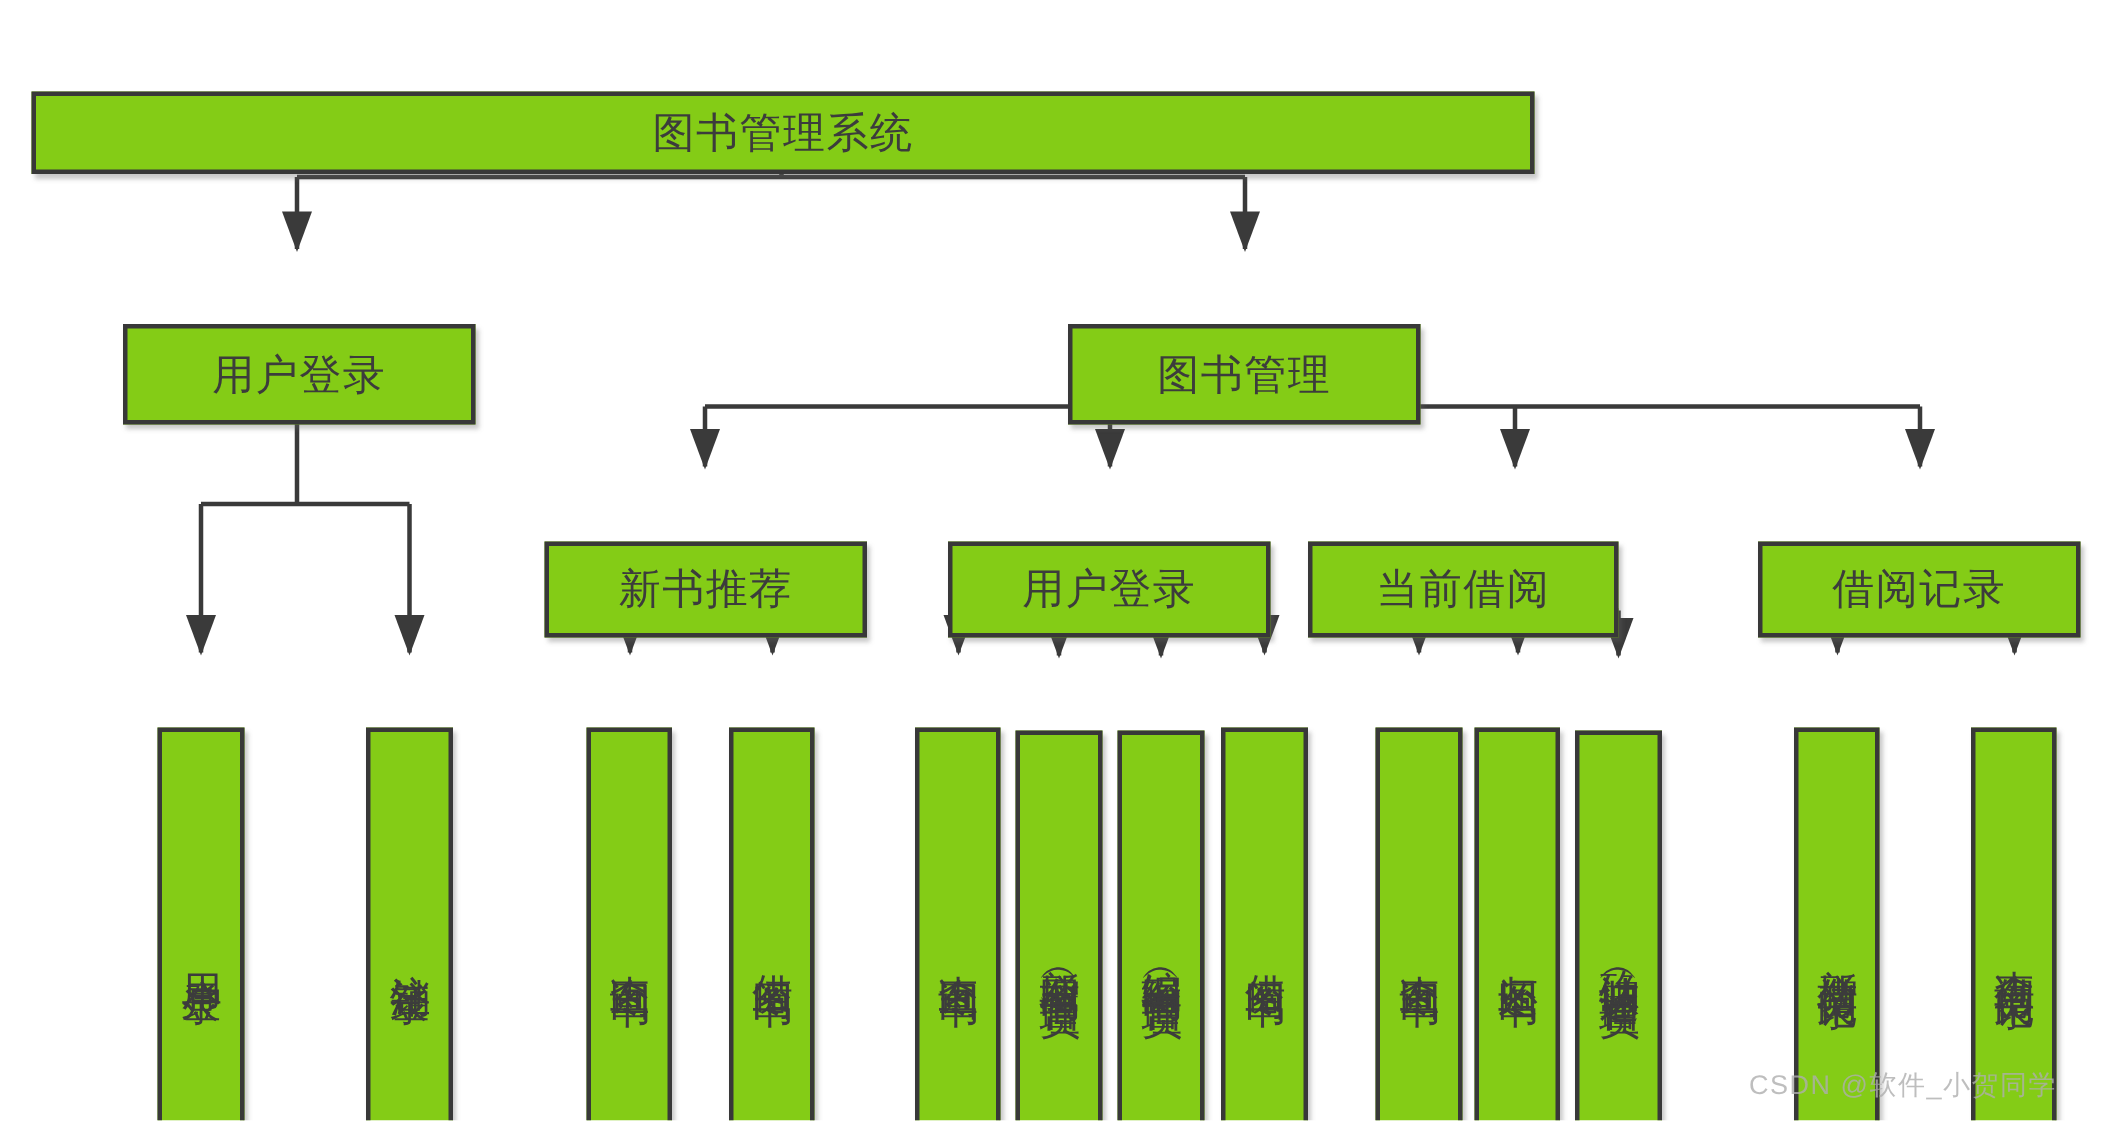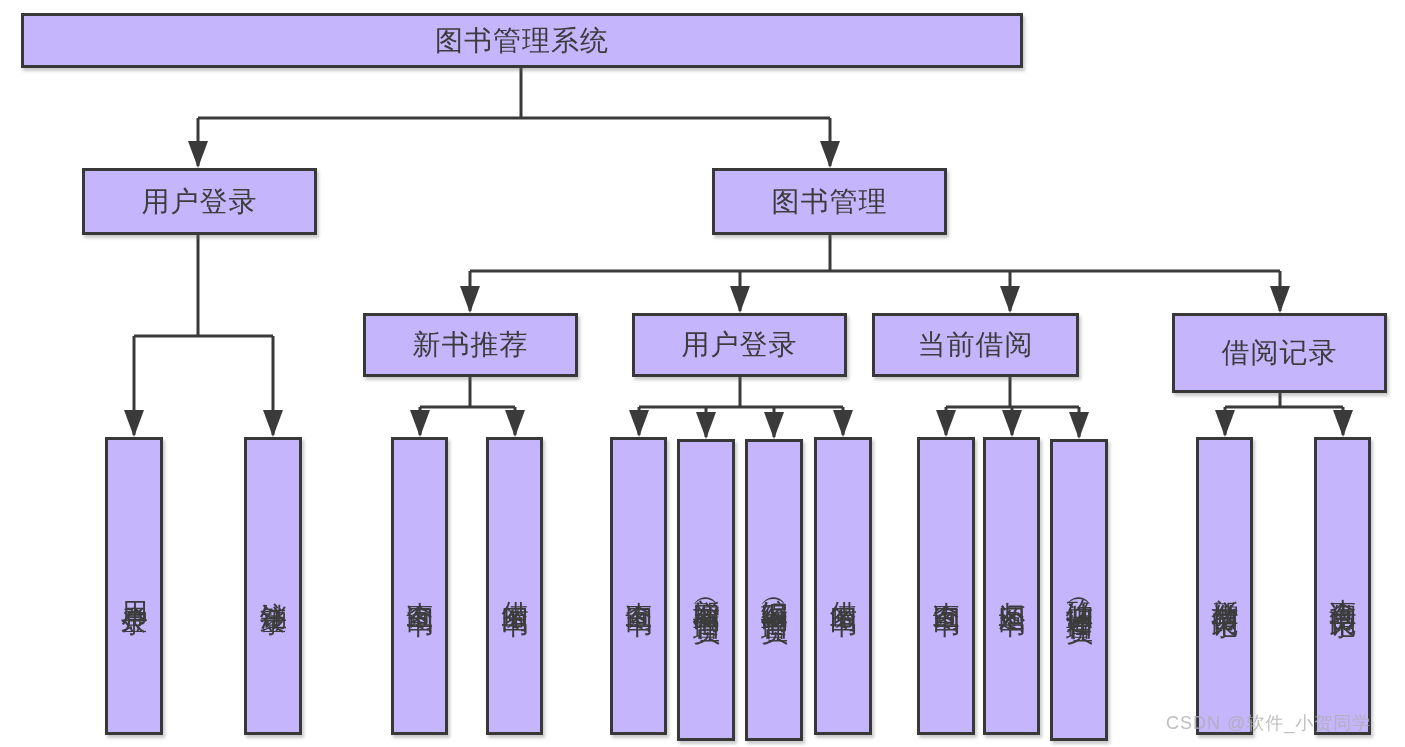--- a/index.html
+++ b/index.html
@@ -17,28 +17,29 @@
   }
   .connectors {
     position: absolute;
     left: 0; top: 0;
     width: 1405px; height: 747px;
     pointer-events: none;
   }
   .node {
     position: absolute;
     box-sizing: border-box;
-    background: #c4b5fd;
+    background: #84cc16;
     border: 3px solid #383838;
     box-shadow: 2px 3px 3px rgba(100,100,100,0.35);
     display: flex;
     align-items: center;
     justify-content: center;
     color: #3c3c3c;
     z-index: 2;
+    margin-top: 48px;
   }
   .node .lbl {
     font-size: 28px;
     line-height: 1;
     white-space: nowrap;
     letter-spacing: 1px;
   }
   .node.v .lbl {
     writing-mode: vertical-rl;
     text-orientation: mixed;
@@ -115,21 +116,21 @@
 
   <div class="node h" style="left:712px; top:168px; width:235px; height:67px;">
     <span class="lbl">图书管理</span>
   </div>
   <div class="node h" style="left:632px; top:313px; width:215px; height:64px;">
     <span class="lbl">用户登录</span>
   </div>
   <div class="node h" style="left:872px; top:313px; width:207px; height:64px;">
     <span class="lbl">当前借阅</span>
   </div>
-  <div class="node h" style="left:1172px; top:313px; width:215px; height:80px;">
+  <div class="node h" style="left:1172px; top:313px; width:215px; height:64px;">
     <span class="lbl">借阅记录</span>
   </div>
 
   <div class="node v" style="left:105px; top:437px; width:58px; height:298px;">
     <span class="lbl">用户登录</span>
   </div>
   <div class="node v" style="left:244px; top:437px; width:58px; height:298px;">
     <span class="lbl">注销登录</span>
   </div>
 

